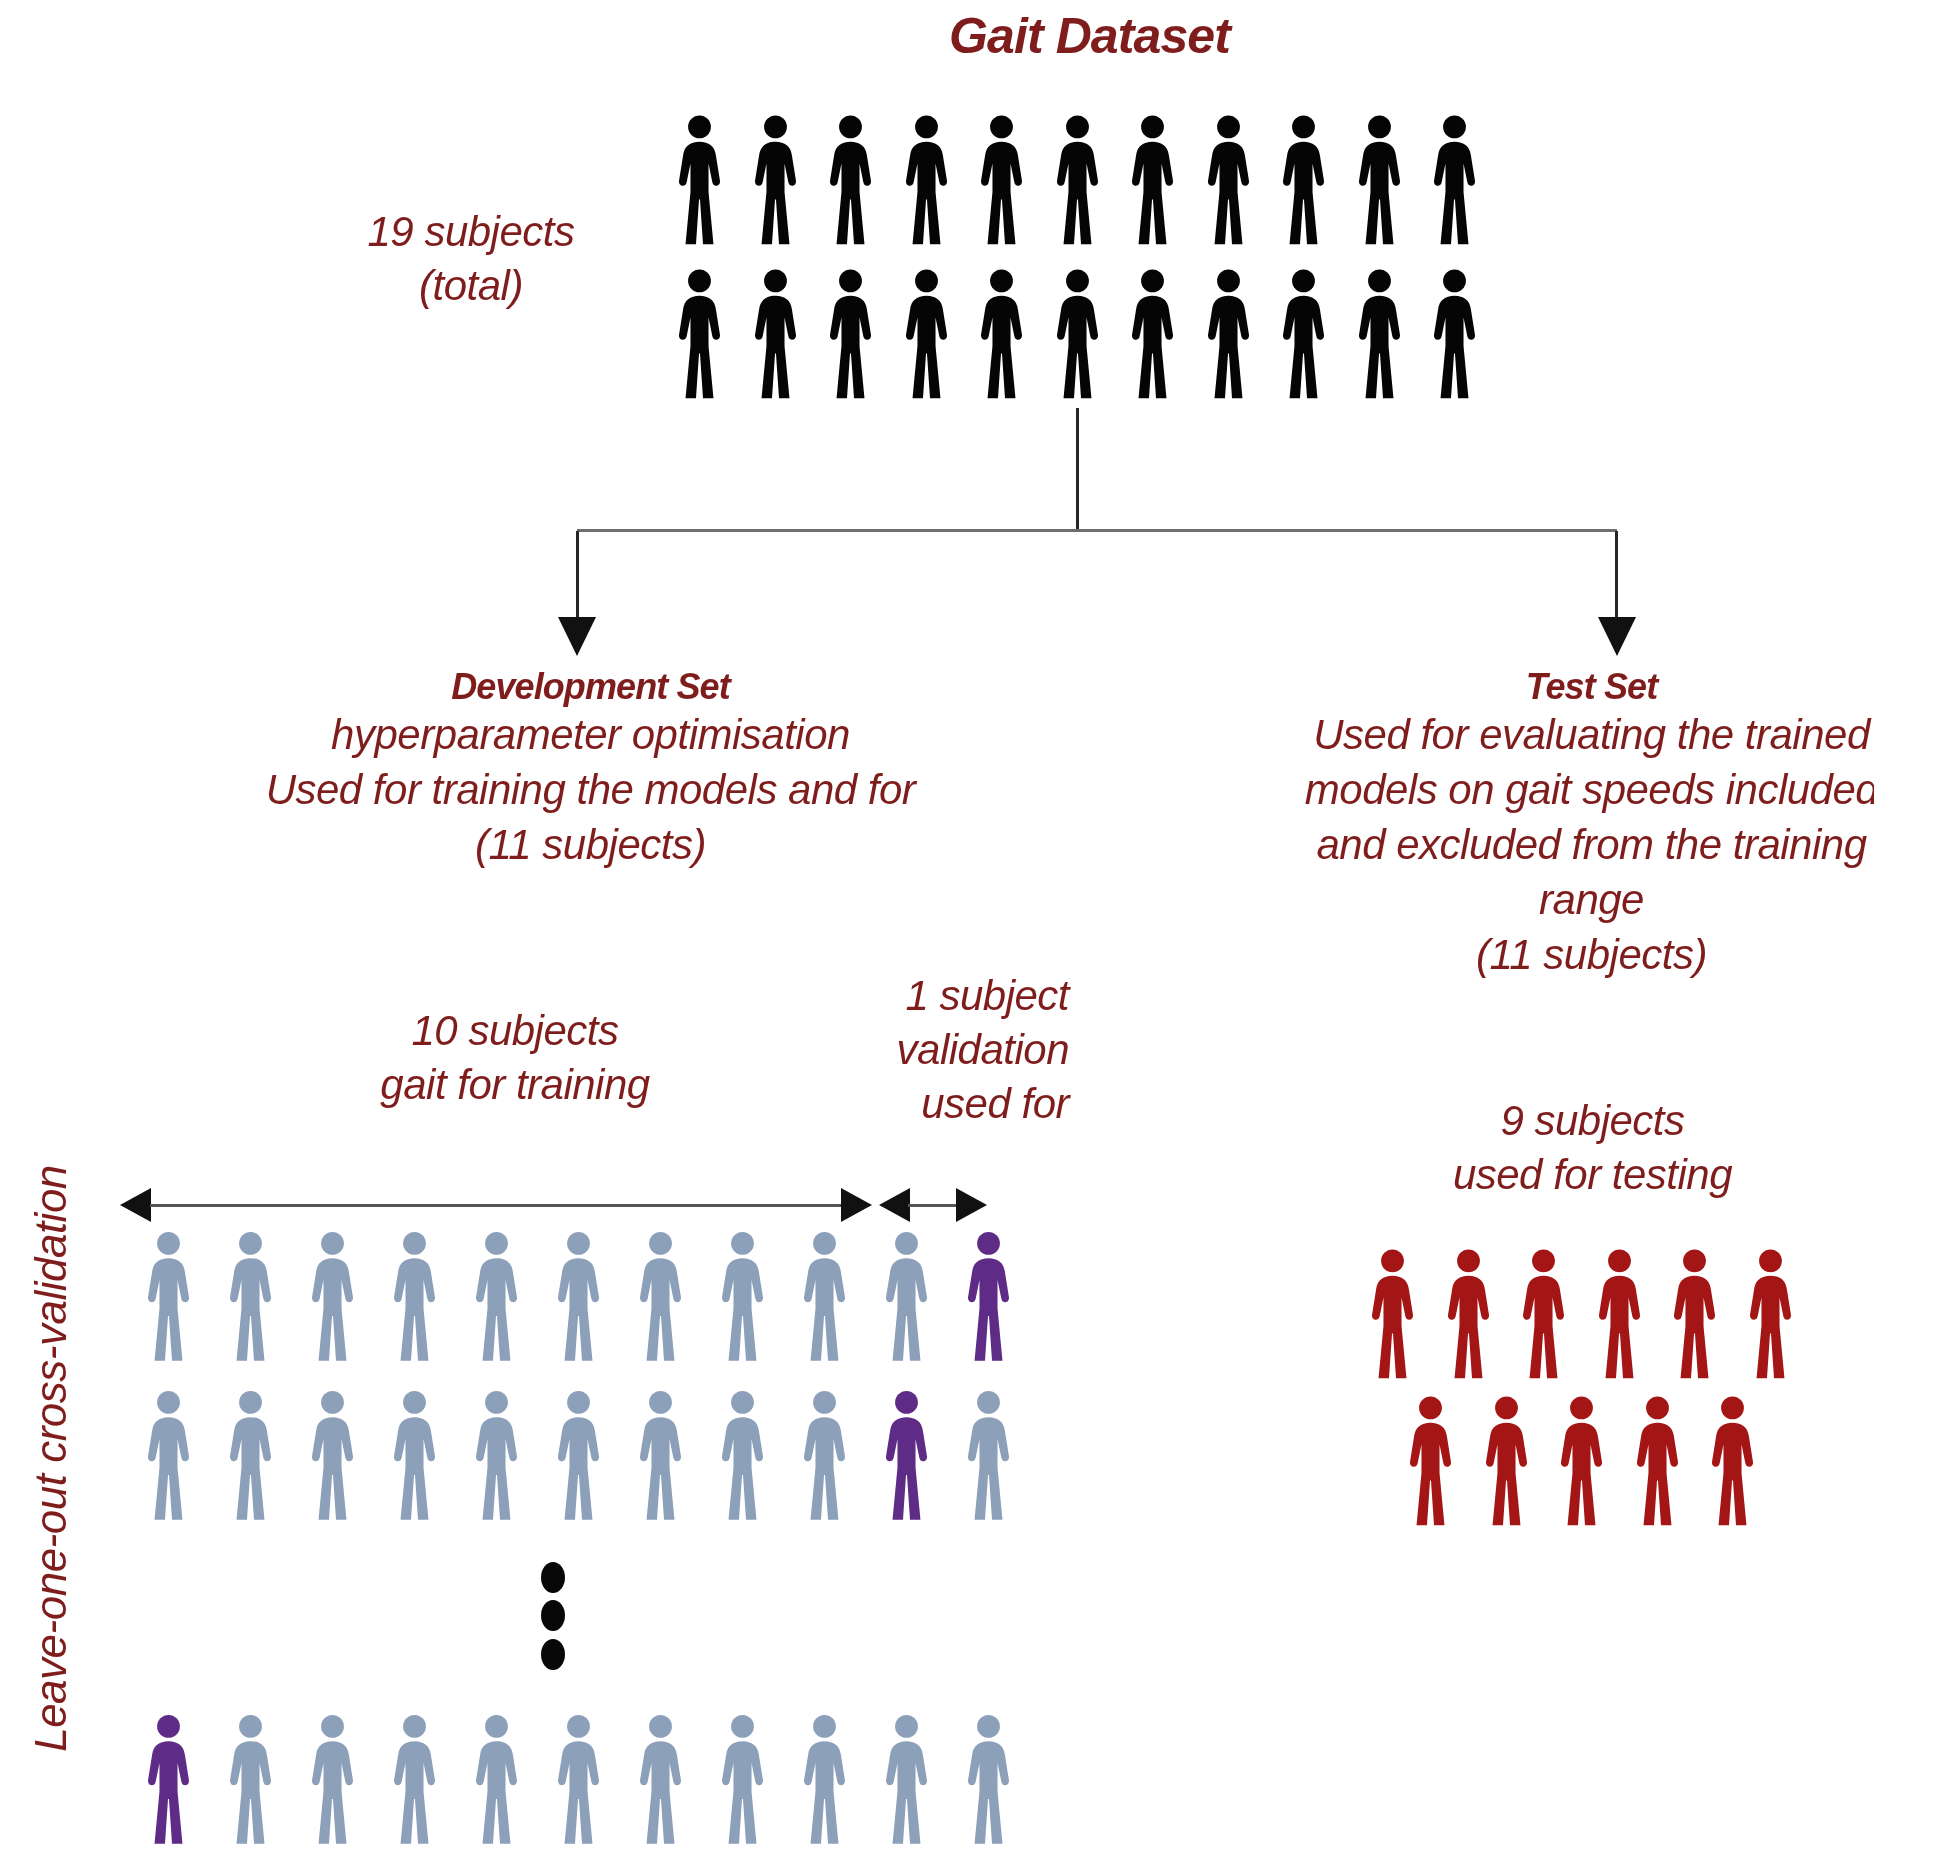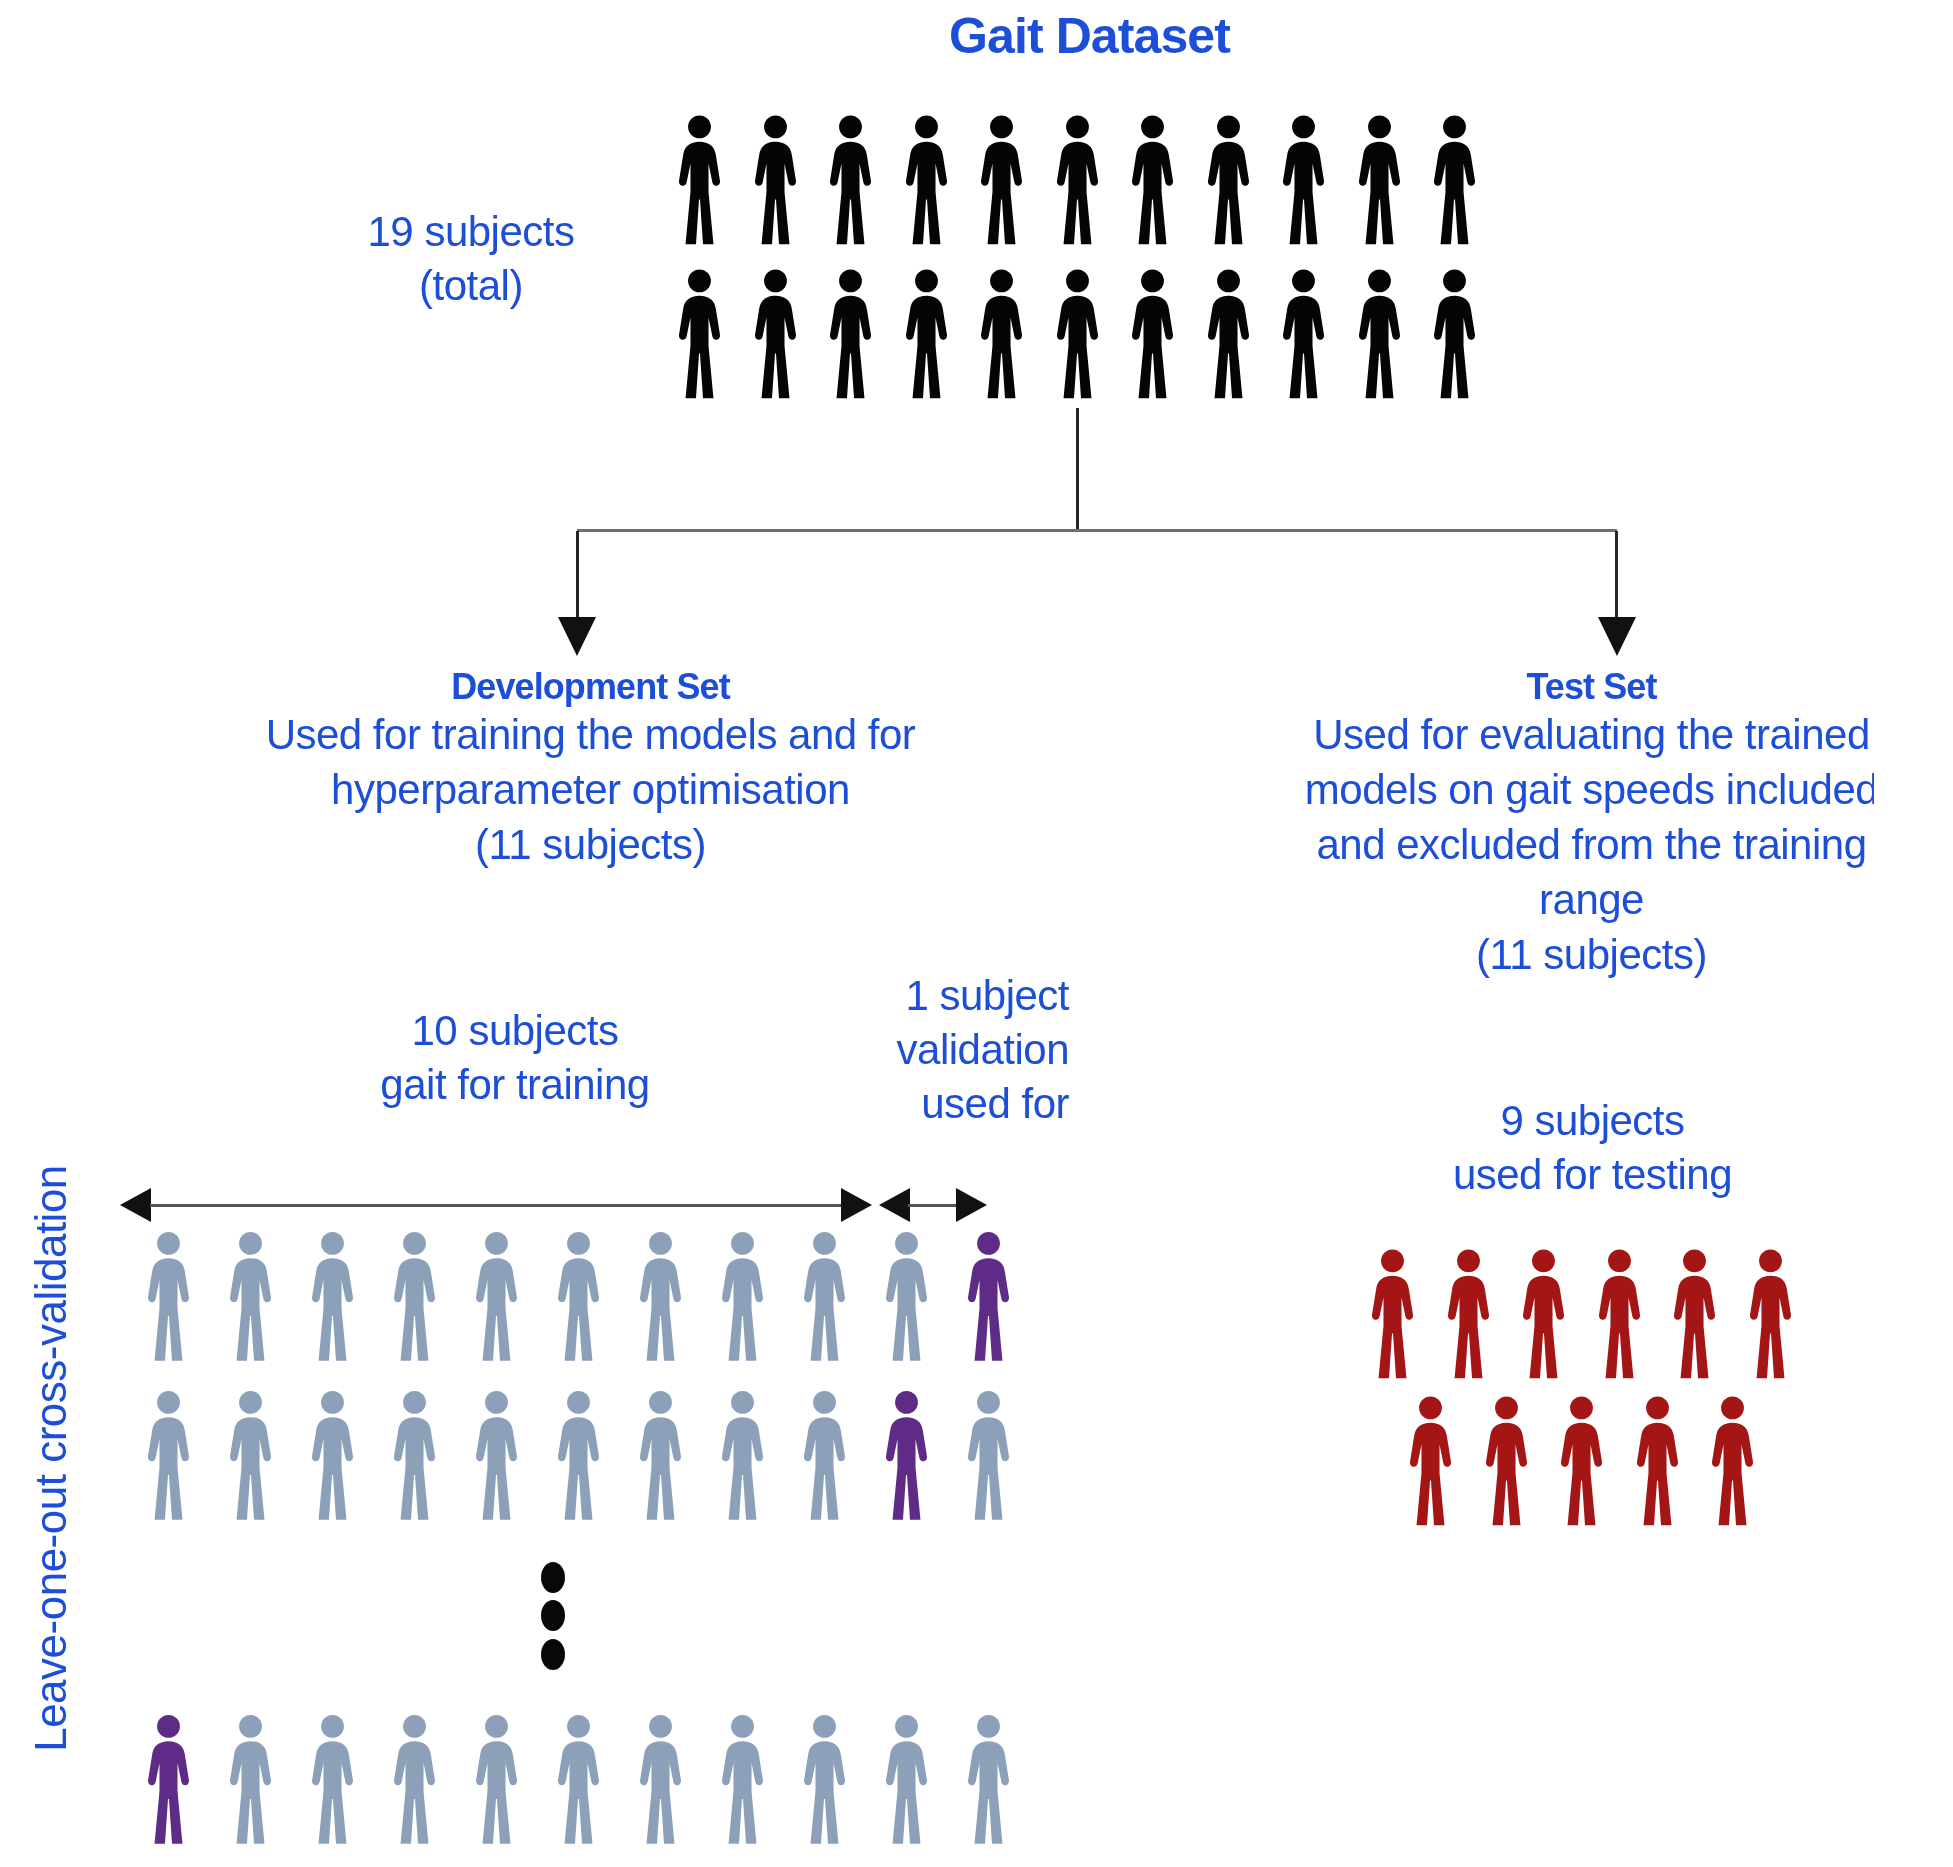--- a/index.html
+++ b/index.html
@@ -2,22 +2,23 @@
 <html style="font-size:14.8px"><head>
 <meta charset="utf-8">
 <style>
   html,body{margin:0;padding:0;background:#ffffff;}
   .canvas{
     position:relative;
     width:1874px;
     height:1867px;
     background:#ffffff;
     font-family:"Liberation Sans", sans-serif;
-    color:#1d4ed8;
+    color:#7f1d1d;
     overflow:hidden;
+    font-style:italic;
   }
   .abs{position:absolute;}
   .center{text-align:center;}
   .title{font-size:50px;font-weight:bold;letter-spacing:-0.9px;}
   .h2{font-size:36px;font-weight:bold;letter-spacing:-0.9px;line-height:1.15;}
   .body-text{font-size:42px;letter-spacing:-0.5px;line-height:1.31;}
   .label-text{font-size:42px;letter-spacing:-0.5px;line-height:1.28;}
 
   .icon-row{display:flex;align-items:flex-start;}
   .icon-row svg.person{display:block;}
@@ -173,22 +174,22 @@
 
   <div class="abs vline" style="left:1076px;top:408px;height:123px;"></div>
   <div class="abs hline" style="left:577px;top:529px;width:1040px;"></div>
   <div class="abs vline" style="left:576px;top:531px;height:88px;"></div>
   <div class="abs arrowhead-down" style="left:558px;top:617px;"></div>
   <div class="abs vline" style="left:1615px;top:531px;height:88px;"></div>
   <div class="abs arrowhead-down" style="left:1598px;top:617px;"></div>
 
   <div class="abs center" style="left:129px;top:666px;width:923px;">
     <div class="h2">Development Set</div>
+    <div class="body-text">hyperparameter optimisation</div>
     <div class="body-text">Used for training the models and for</div>
-    <div class="body-text">hyperparameter optimisation</div>
     <div class="body-text">(11 subjects)</div>
   </div>
 
   <div class="abs center" style="left:1227px;top:666px;width:729px;">
     <div class="h2">Test Set</div>
     <div class="body-text">Used for evaluating the trained</div>
     <div class="body-text">models on gait speeds included</div>
     <div class="body-text">and excluded from the training</div>
     <div class="body-text">range</div>
     <div class="body-text">(11 subjects)</div>

